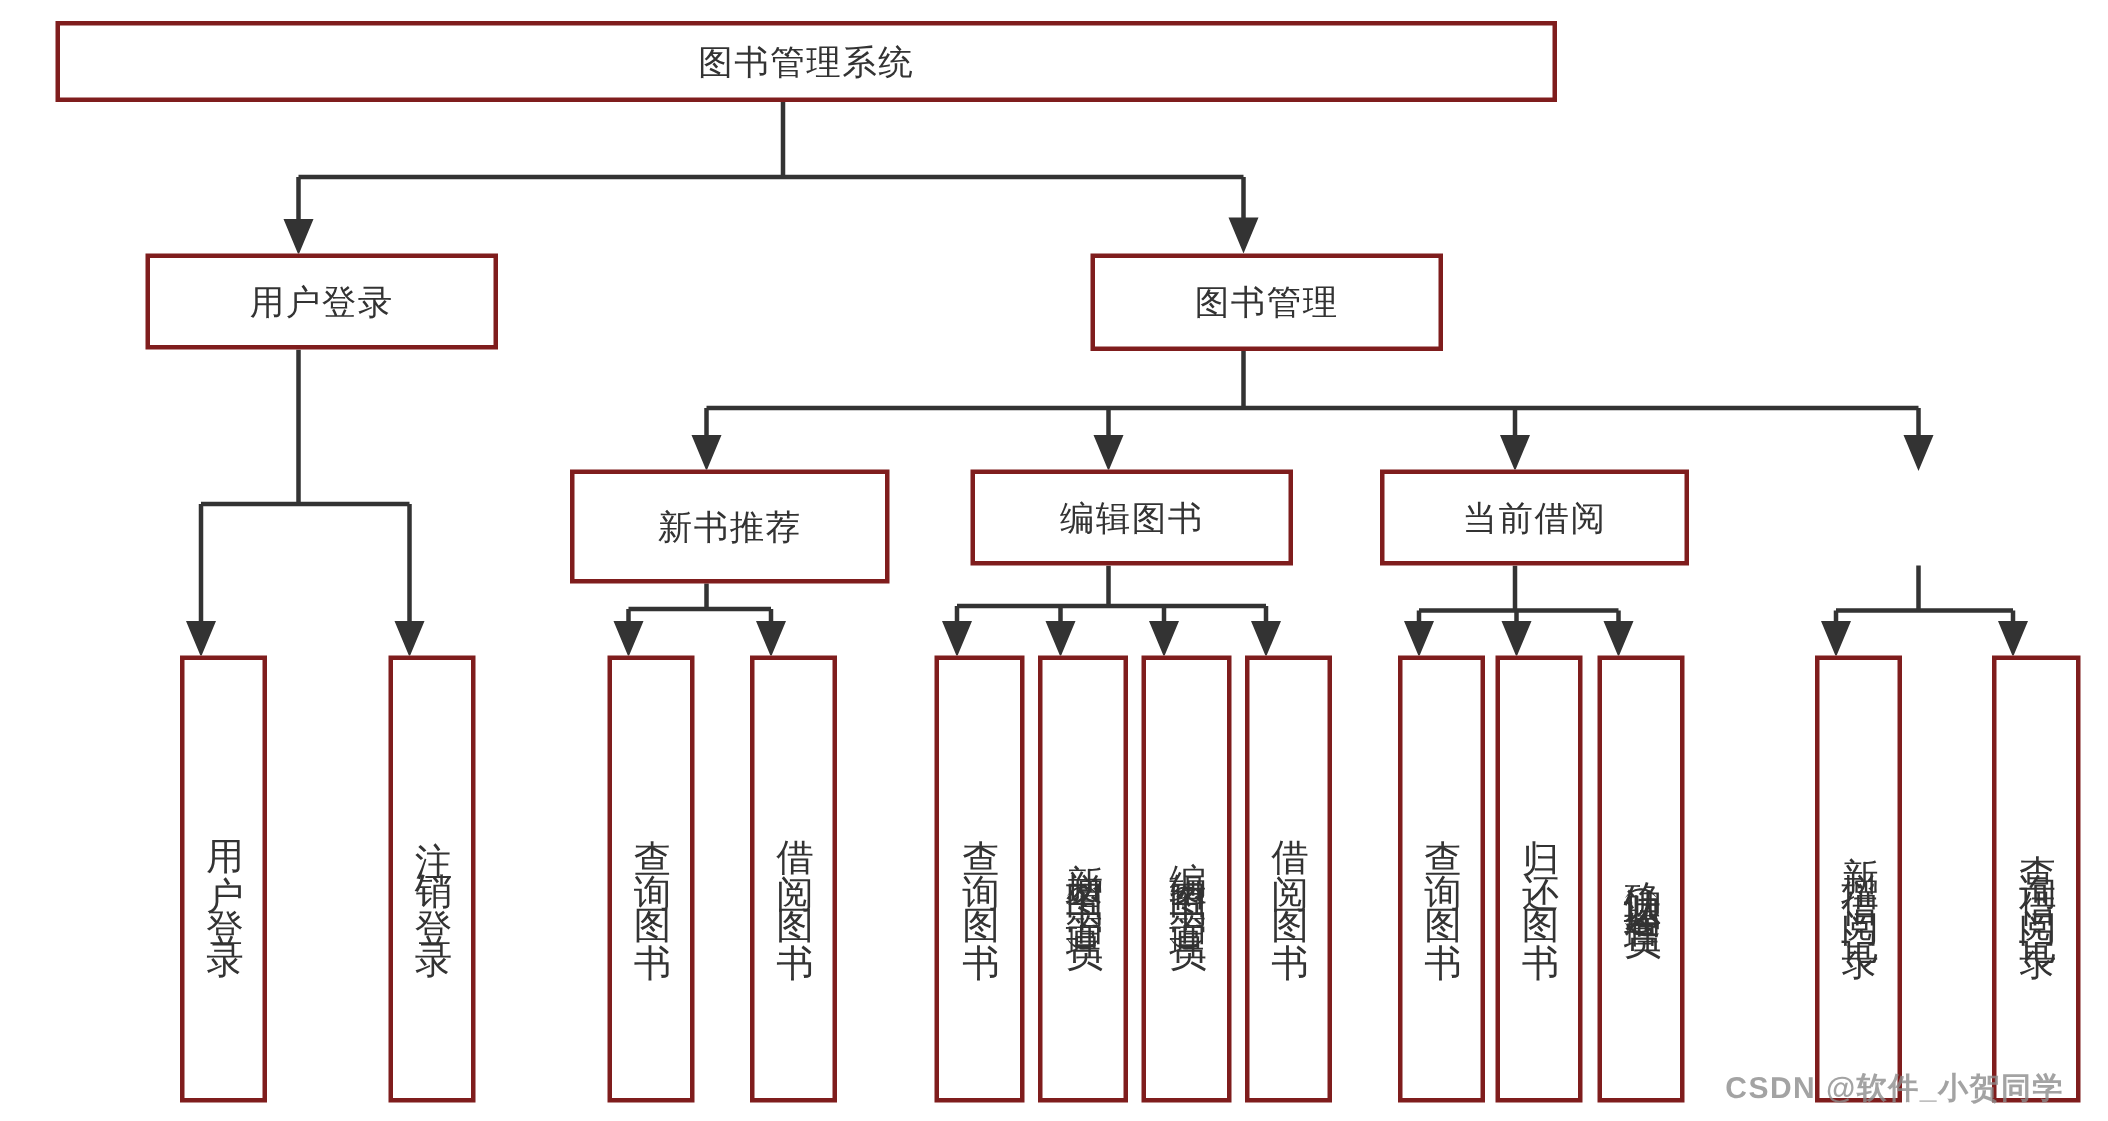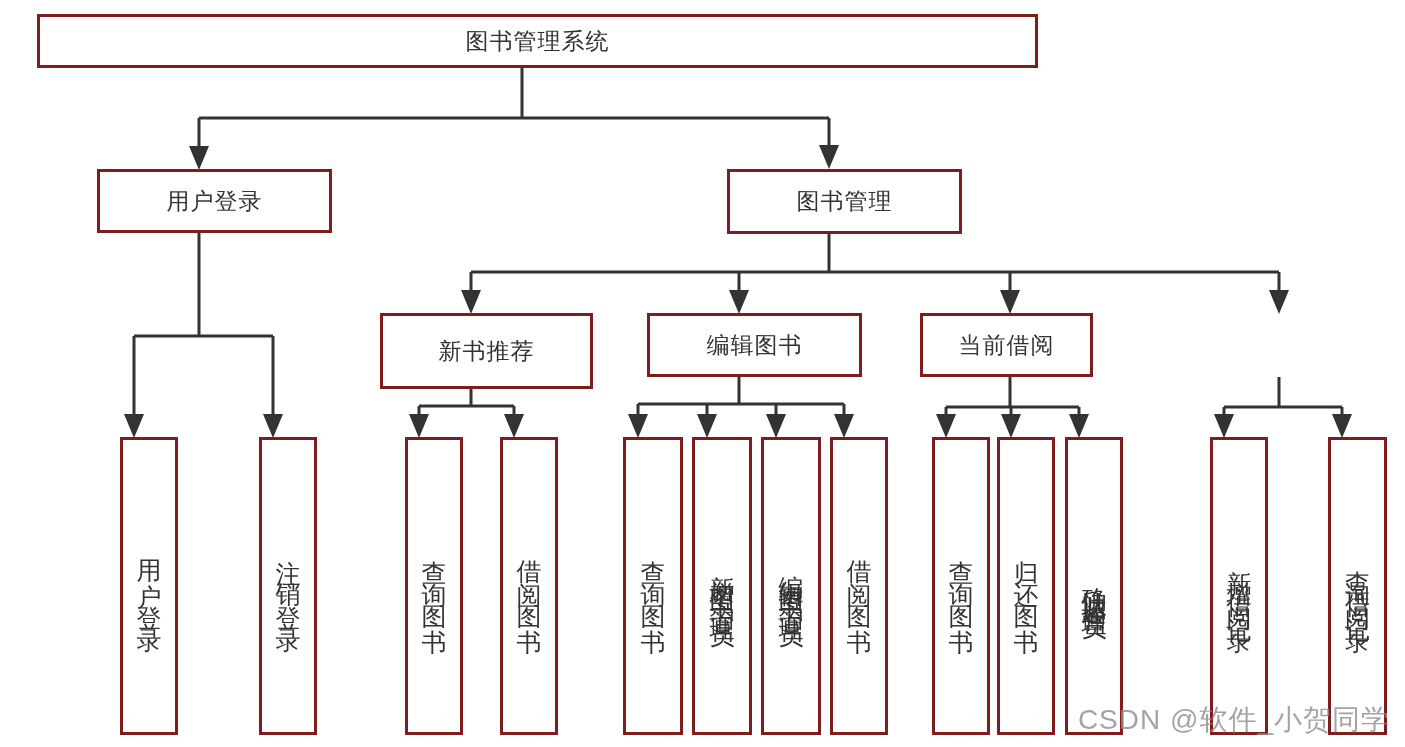--- a/index.html
+++ b/index.html
@@ -45,29 +45,30 @@
     line-height: 1;
     white-space: nowrap;
   }
   .ls4 .lbl { letter-spacing: 23px; }
   .ls6 .lbl { letter-spacing: 12px; }
   .ls8 .lbl { letter-spacing: 7px; }
   .ls9 .lbl { letter-spacing: 4px; }
   .w60 { width: 60px; }
   #watermark {
     position: absolute;
-    right: 15px;
+    right: 29px;
     bottom: 8px;
-    font-size: 28px;
+    font-size: 20px;
     color: #8d8d8d;
     opacity: 0.8;
     letter-spacing: 1px;
     white-space: nowrap;
     z-index: 5;
     pointer-events: none;
+    font-weight: bold;
   }
 </style>
 </head>
 <body>
 
 <div id="canvas">
 
   <svg id="wires" viewBox="0 0 1405 747" xmlns="http://www.w3.org/2000/svg">
     <path d="M522 68 V118 M199 118 H829 M199 118 V148 M829 118 V146
              M199 233 V336 M134 336 H273 M134 336 V416 M273 336 V416
@@ -95,21 +96,21 @@
   <div class="hbox" style="left:712px; top:169px; width:235px; height:65px">
     <span class="lbl">图书管理</span>
   </div>
 
   <div class="hbox" style="left:365px; top:313px; width:213px; height:76px">
     <span class="lbl">新书推荐</span>
   </div>
   <div class="hbox" style="left:632px; top:313px; width:215px; height:64px">
     <span class="lbl">编辑图书</span>
   </div>
-  <div class="hbox" style="left:905px; top:313px; width:173px; height:64px">
+  <div class="hbox" style="left:905px; top:313px; width:206px; height:64px">
     <span class="lbl">当前借阅</span>
   </div>
 
   <div class="vbox ls4" style="left:105px">
     <span class="lbl">用户登录</span>
   </div>
   <div class="vbox ls4" style="left:244px">
     <span class="lbl">注销登录</span>
   </div>
 

